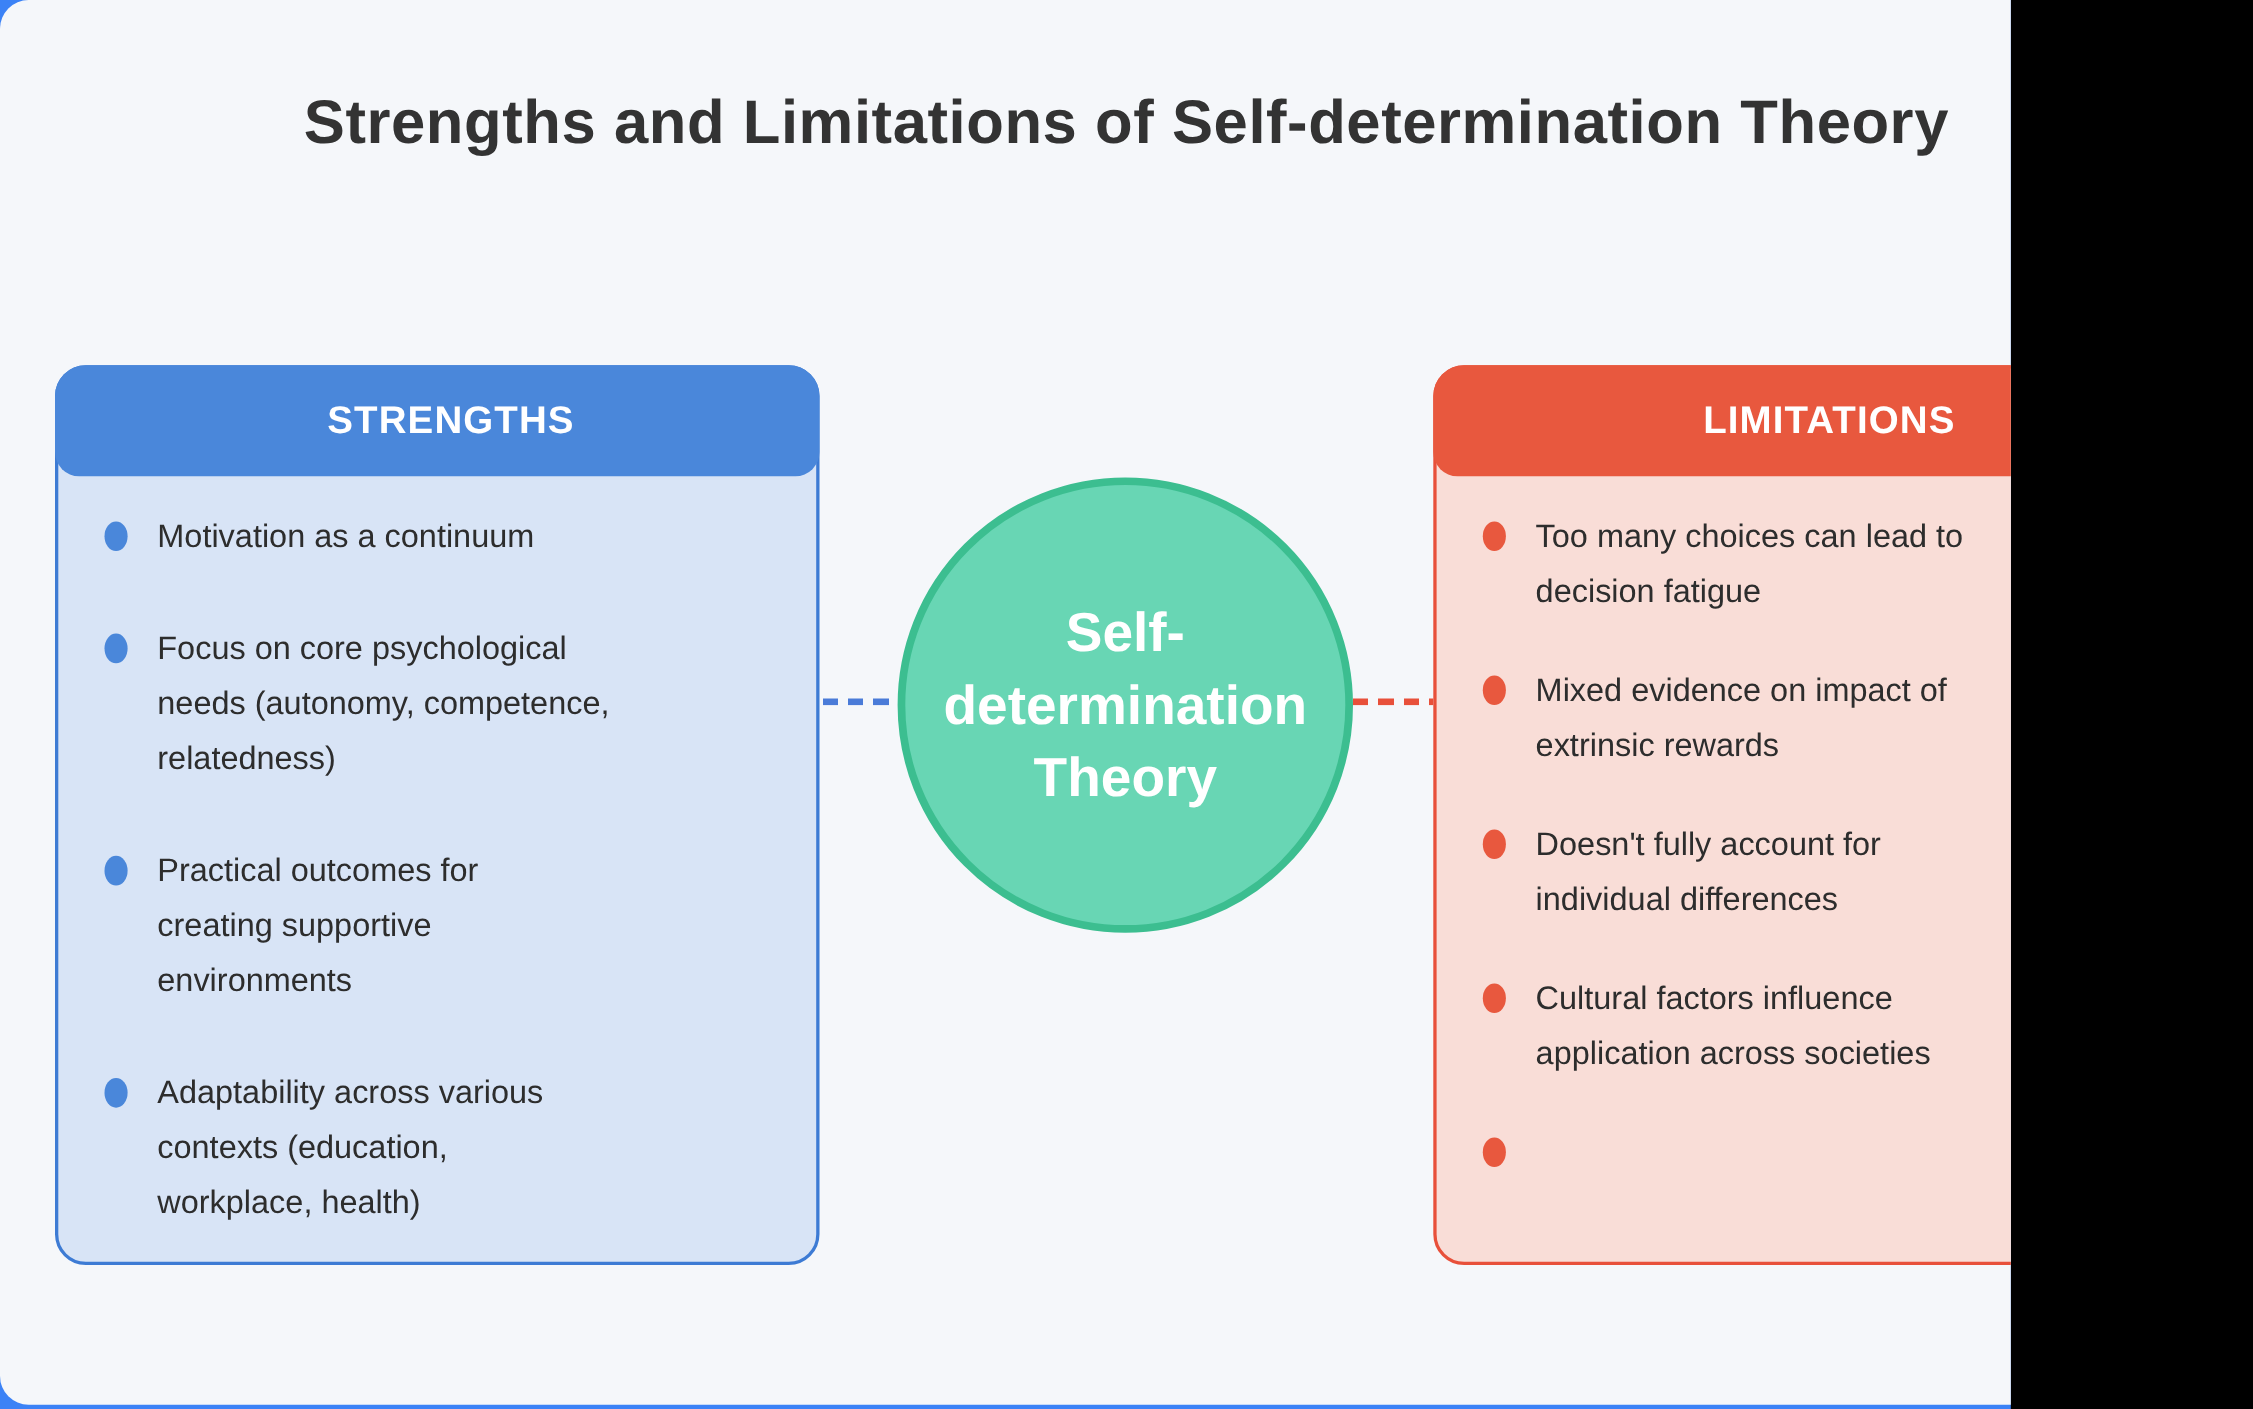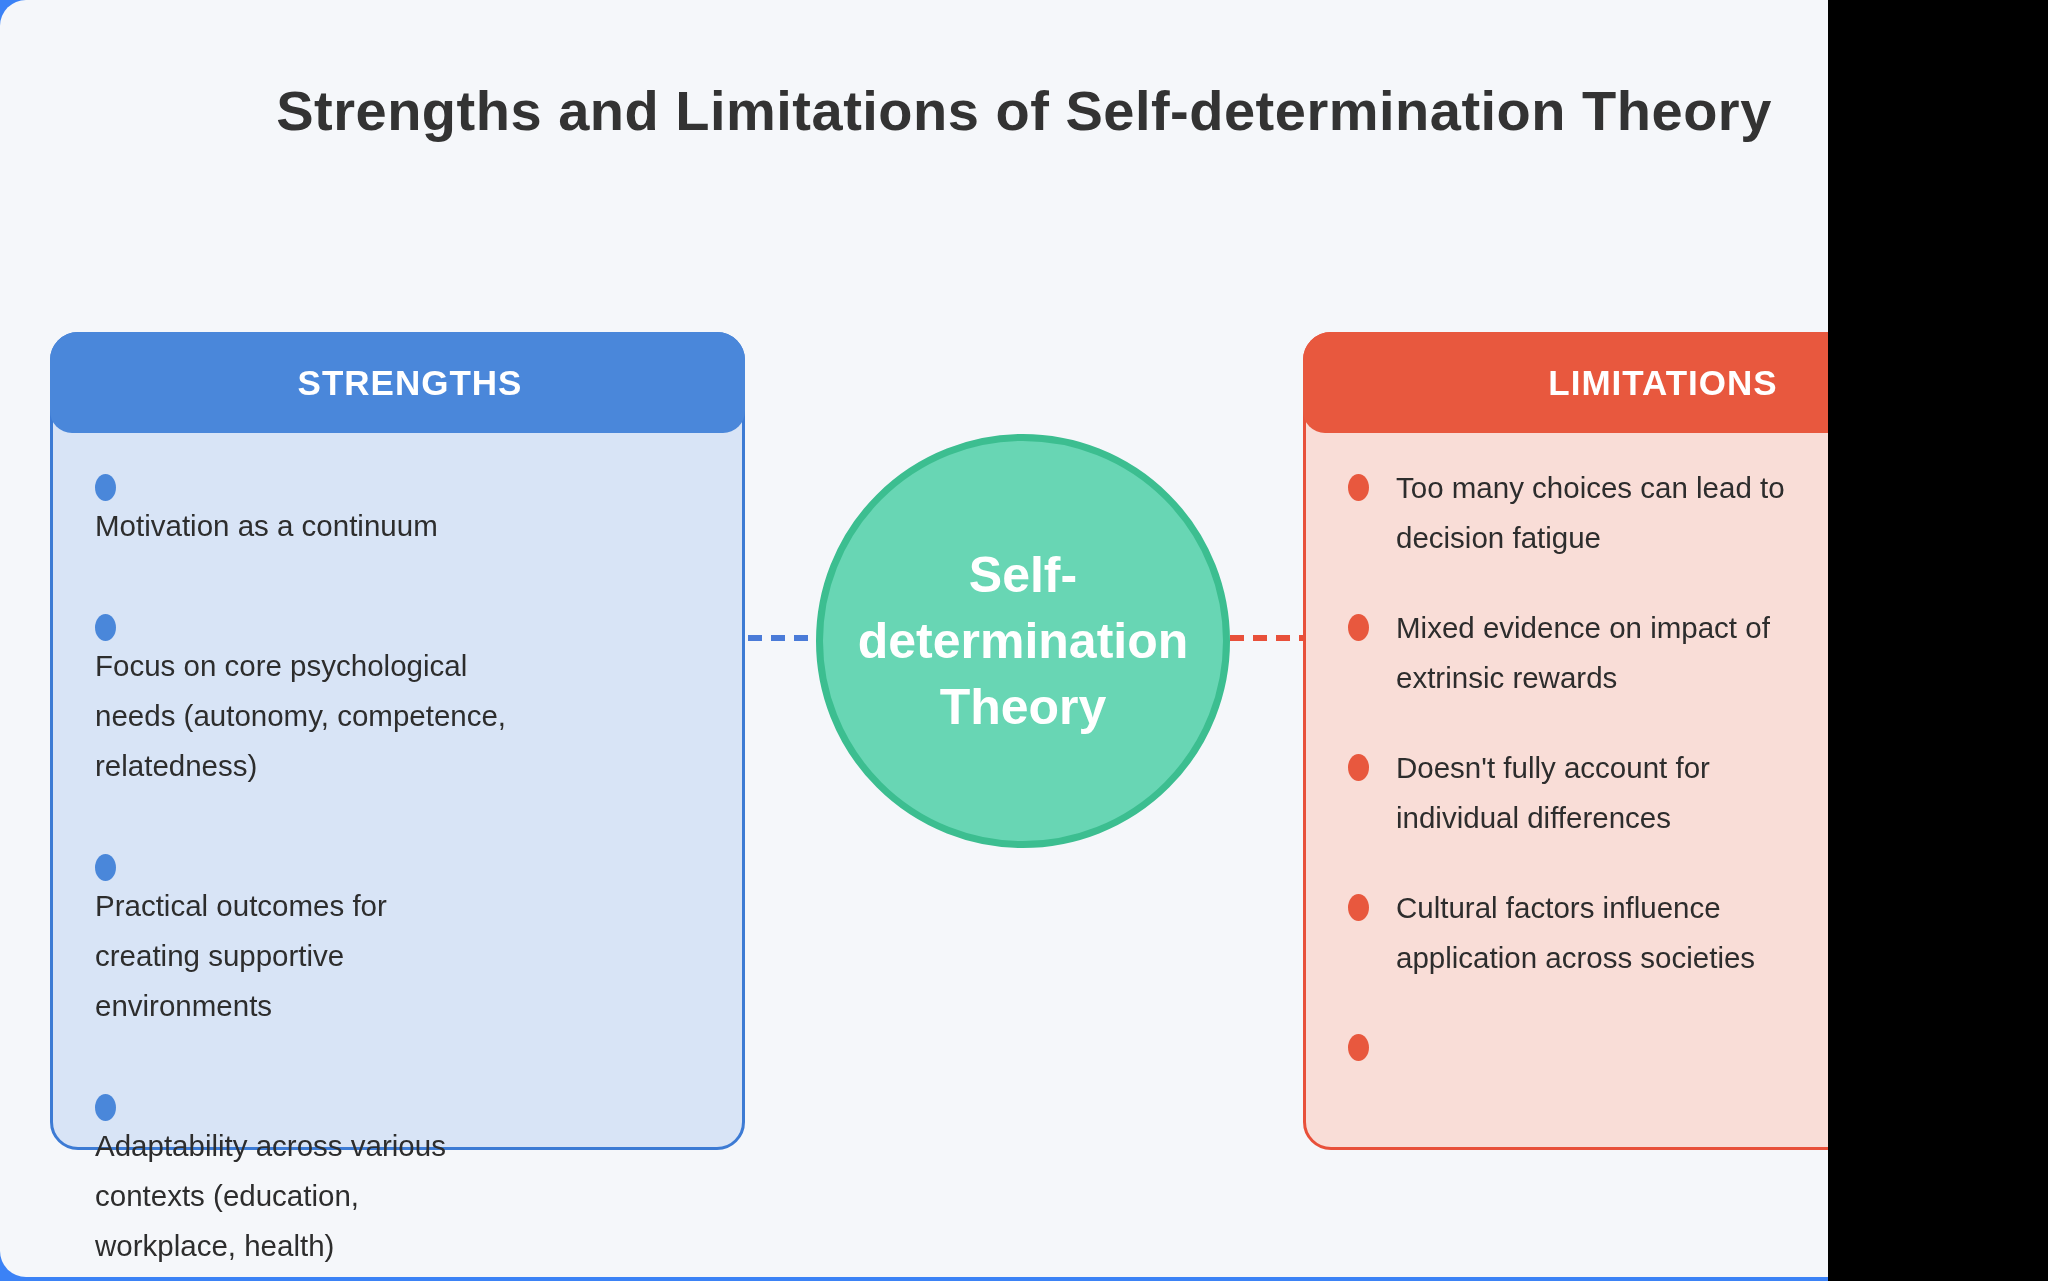--- a/index.html
+++ b/index.html
@@ -70,21 +70,21 @@
   }
   .panel.strengths .panel-header { background: var(--strengths-accent, #4a87da); }
   .panel.limitations .panel-header { background: var(--limitations-accent, #e8583e); }
   .panel-body {
     padding: 30px 24px 0 42px;
   }
   .item {
     display: flex;
     align-items: flex-start;
   }
-  .panel.strengths .item { margin-bottom: 52px; flex-direction: column; }
+  .panel.strengths .item { margin-bottom: 52px; }
   .panel.limitations .item { margin-bottom: 40px; }
   .bullet {
     flex: 0 0 auto;
     width: 21px;
     height: 27px;
     border-radius: 50%;
     margin: 11px 27px 0 0;
   }
   .panel.strengths .bullet { background: var(--strengths-accent, #4a87da); }
   .panel.limitations .bullet { background: var(--limitations-accent, #e8583e); }

